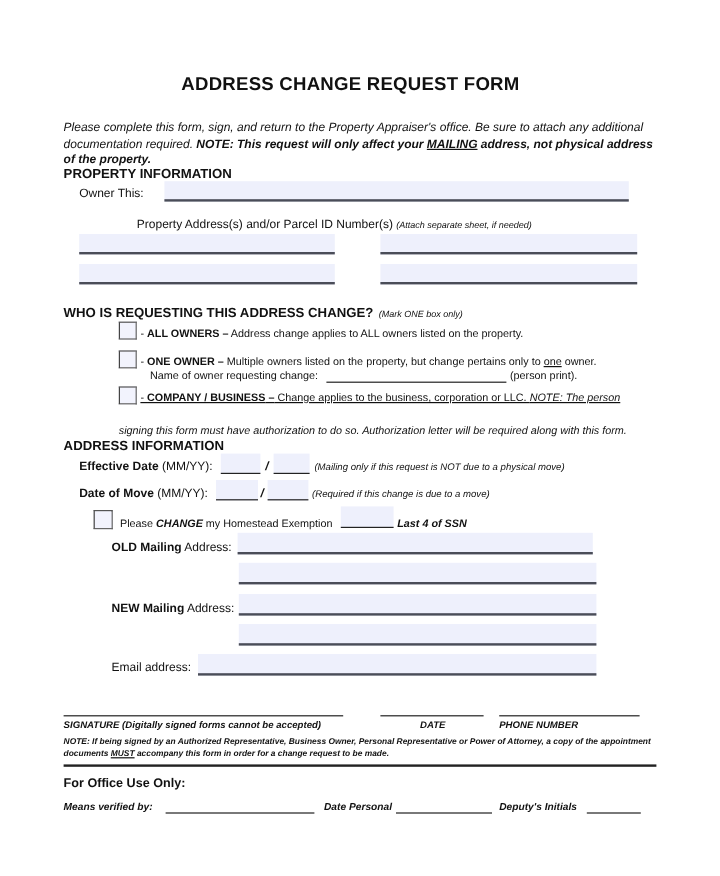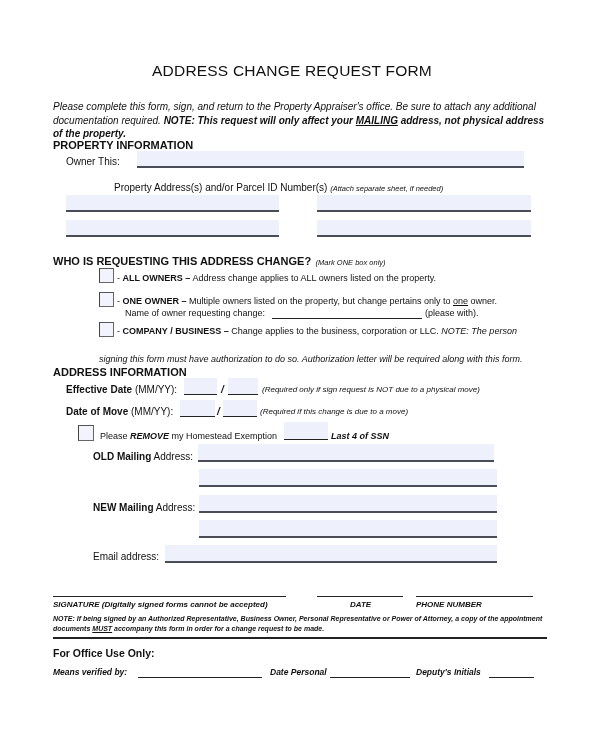--- a/index.html
+++ b/index.html
@@ -1,19 +1,19 @@
 <!DOCTYPE html>
 <html><head>
 <meta charset="utf-8">
 <style>
   html, body { margin: 0; padding: 0; background: #ffffff; }
   body { width: 600px; height: 730px; position: relative; overflow: hidden;
          font-family: "Liberation Sans", sans-serif; color: #111; }
   .abs { position: absolute; }
-  .title { left: 0; width: 584px; top: 62px; text-align: center; font-weight: normal; font-size: 15.5px; letter-spacing: 0.2px; }
+  .title { left: 0; width: 584px; top: 62px; text-align: center; font-weight: bold; font-size: 15.5px; letter-spacing: 0.2px; }
   .intro { left: 53px; top: 100px; width: 500px; font-size: 10px; line-height: 13.5px; font-style: italic; }
   .intro b { font-weight: bold; }
   .intro u { text-decoration: underline; }
   .h { font-weight: bold; font-size: 11px; }
   .lbl { font-size: 10px; }
   .small-it { font-size: 7.5px; font-style: italic; }
   .it9 { font-size: 9px; font-style: italic; }
   .field { position: absolute; background: #eef0fc; border-bottom: 2px solid #4a4d58; box-sizing: border-box; }
   .field.thin { border-bottom-width: 1.2px; border-bottom-color: #222; }
   .cb { position: absolute; width: 15px; height: 15px; background: #f2f3fd; border: 1px solid #666; border-top-color: #555; border-left-color: #444; box-sizing: border-box; }
@@ -44,42 +44,42 @@
 
 <div class="abs" style="left:53px; top:251px;"><span class="h">WHO IS REQUESTING THIS ADDRESS CHANGE?</span> <span class="small-it">(Mark ONE box only)</span></div>
 
 <div class="cb" style="left:99px; top:268px;"></div>
 <div class="abs opt" style="left:117px; top:272px;text-align:center;"><span>-</span> <b>ALL OWNERS</b><b> –</b><span> Address change applies to ALL owners listed on the property.</span></div>
 
 <div class="cb" style="left:99px; top:292px;"></div>
 <div class="abs opt" style="left:117px; top:295px;"><span>-</span> <b>ONE OWNER</b><b> –</b><span> Multiple owners listed on the property, but change pertains only to </span><u>one</u><span> owner.</span></div>
 <div class="abs opt" style="left:125px; top:307px;">Name of owner requesting change:</div>
 <div class="field thin" style="left:272px; top:306px; width:150px; height:13px; background:transparent;"></div>
-<div class="abs opt" style="left:425px; top:307px;">(please with).</div>
+<div class="abs opt" style="left:425px; top:307px;">(person print).</div>
 
 <div class="cb" style="left:99px; top:322px;"></div>
-<div class="abs opt" style="left:117px; top:325px;"><span>-</span> <b>COMPANY / BUSINESS</b><b> –</b><span> Change applies to the business, corporation or LLC.  </span><i><b style="font-weight:normal;">NOTE: The person</b></i></div>
+<div class="abs opt" style="left:117px; top:325px;text-decoration:underline;"><span>-</span> <b>COMPANY / BUSINESS</b><b> –</b><span> Change applies to the business, corporation or LLC.  </span><i><b style="font-weight:normal;">NOTE: The person</b></i></div>
 <div class="abs opt" style="left:99px; top:337px; font-style:italic;margin-top:16px;">signing this form must have authorization to do so.  Authorization letter will be required along with this form.</div>
 
 <div class="abs h" style="left:53px; top:366px;">ADDRESS INFORMATION</div>
 
 <div class="abs lbl" style="left:66px; top:384px;"><b>Effective Date</b><span> (MM/YY):</span></div>
 <div class="field thin" style="left:184px; top:378px; width:33px; height:17px;"></div>
 <div class="abs lbl" style="left:221px; top:384px; font-weight:bold; font-style:italic;">/</div>
 <div class="field thin" style="left:228px; top:378px; width:30px; height:17px;"></div>
-<div class="abs it9" style="left:262px; top:385px; font-size:8px;">(Required only if sign request is NOT due to a physical move)</div>
+<div class="abs it9" style="left:262px; top:385px; font-size:8px;">(Mailing only if this request is NOT due to a physical move)</div>
 
 <div class="abs lbl" style="left:66px; top:406px;"><b>Date of Move</b><span> (MM/YY):</span></div>
 <div class="field thin" style="left:180px; top:400px; width:35px; height:17px;"></div>
 <div class="abs lbl" style="left:217px; top:406px; font-weight:bold; font-style:italic;">/</div>
 <div class="field thin" style="left:223px; top:400px; width:34px; height:17px;"></div>
 <div class="abs it9" style="left:260px; top:407px; font-size:8px;">(Required if this change is due to a move)</div>
 
 <div class="cb" style="left:78px; top:425px; width:16px; height:16px;"></div>
-<div class="abs opt" style="left:100px; top:430px;"><span>Please </span><b><i>REMOVE</i></b><span> my Homestead Exemption</span></div>
+<div class="abs opt" style="left:100px; top:430px;"><span>Please </span><b><i>CHANGE</i></b><span> my Homestead Exemption</span></div>
 <div class="field thin" style="left:284px; top:422px; width:44px; height:18px;"></div>
 <div class="abs opt" style="left:331px; top:430px; font-weight:bold; font-style:italic;">Last 4 of SSN</div>
 
 <div class="abs lbl" style="left:93px; top:451px;"><b>OLD Mailing</b><span> Address:</span></div>
 <div class="field" style="left:198px; top:444px; width:296px; height:18px;"></div>
 <div class="field" style="left:199px; top:469px; width:298px; height:18px;"></div>
 
 <div class="abs lbl" style="left:93px; top:502px;"><b>NEW Mailing</b><span> Address:</span></div>
 <div class="field" style="left:199px; top:495px; width:298px; height:18px;"></div>
 <div class="field" style="left:199px; top:520px; width:298px; height:18px;"></div>

